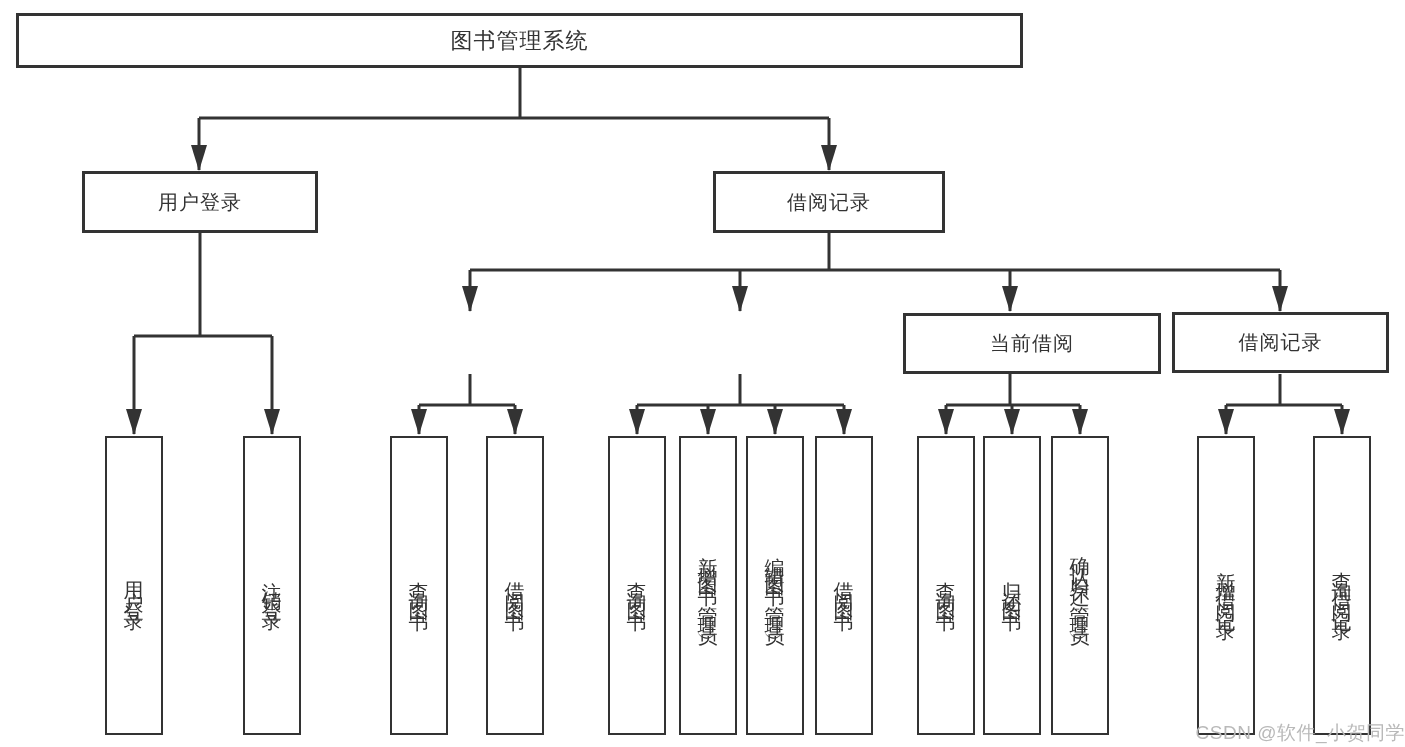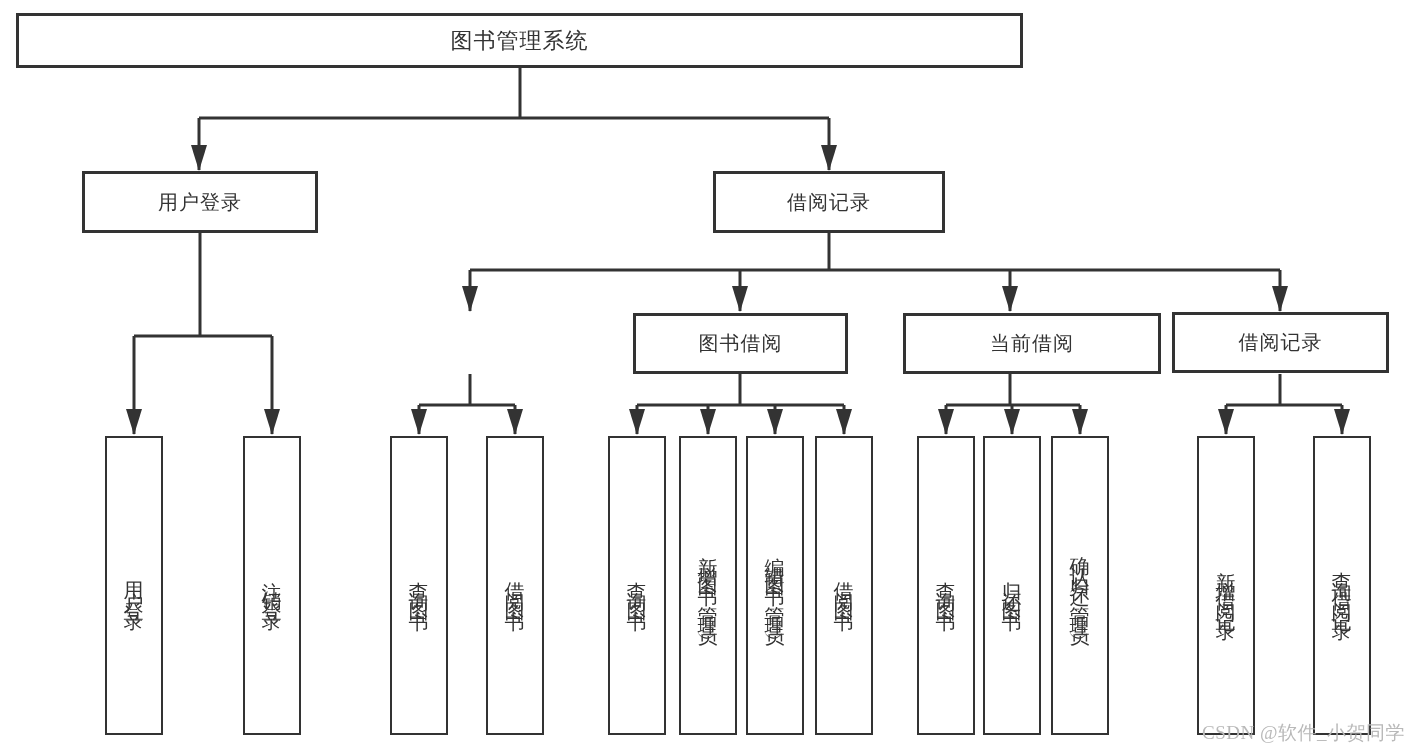--- a/index.html
+++ b/index.html
@@ -1,18 +1,18 @@
 <!DOCTYPE html>
 <html><head>
 <meta charset="utf-8">
 <style>
   html,body{margin:0;padding:0;background:#ffffff;}
   .stage{
     position:relative;width:1405px;height:747px;background:#ffffff;
-    font-family:Liberation Serif, serif;color:#333333;overflow:hidden;
+    font-family:Liberation Sans, sans-serif;color:#333333;overflow:hidden;
   }
   svg.wires{position:absolute;left:0;top:0;z-index:1;}
   .node{
     position:absolute;background:#ffffff;border:3px solid #333333;box-sizing:border-box;
     display:flex;align-items:center;justify-content:center;z-index:2;
   }
   .root-node{font-size:22px;letter-spacing:1px;}
   .branch-node{font-size:20px;letter-spacing:1px;}
   .leaf-node{width:58px;height:299px;border-width:2.5px;}
   .vtext{
@@ -88,23 +88,20 @@
     <span>图书管理系统</span>
   </div>
 
   <div class="node branch-node" style="left:82px;top:171px;width:236px;height:62px">
     <span>用户登录</span>
   </div>
   <div class="node branch-node" style="left:713px;top:171px;width:232px;height:62px">
     <span>借阅记录</span>
   </div>
 
-  <div class="node branch-node" style="left:633px;top:313px;width:215px;height:61px">
-    <span>图书借阅</span>
-  </div>
   <div class="node branch-node" style="left:903px;top:313px;width:258px;height:61px">
     <span>当前借阅</span>
   </div>
   <div class="node branch-node" style="left:1172px;top:312px;width:217px;height:61px">
     <span>借阅记录</span>
   </div>
 
   <div class="node leaf-node" style="left:105px;top:436px">
     <span class="vtext">用户登录</span>
   </div>

